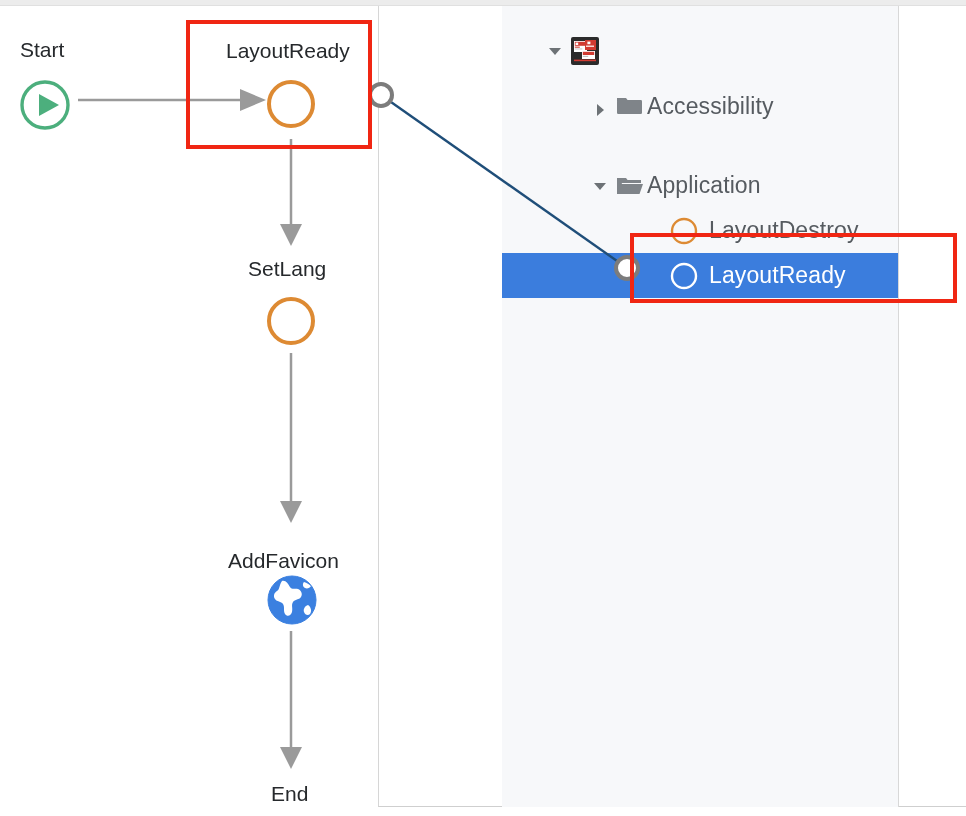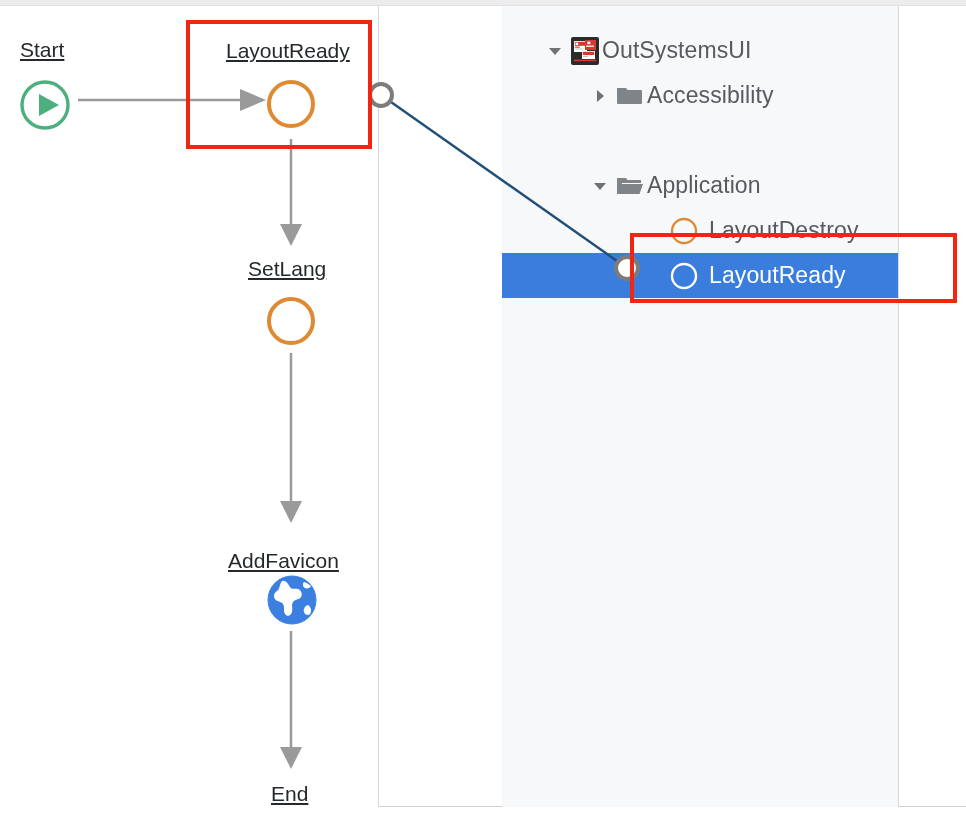--- a/index.html
+++ b/index.html
@@ -94,21 +94,20 @@
   }
   .tree-row.selected .tw-label { color: #ffffff; }
 
   
   .node-label {
     position: absolute;
     font-size: 21px;
     color: #26292c;
     white-space: nowrap;
     line-height: 1;
-    text-decoration: underline;
   }
 
   .node-icon { position: absolute; }
 
   
   .annot-box {
     position: absolute;
     border: 4px solid #f02613;
     box-sizing: border-box;
     background: transparent;
@@ -221,24 +220,23 @@
         <rect x="3.8" y="11.4" width="7.5" height="1.1" fill="#cccccc"></rect>
         <rect x="14" y="3" width="11" height="10" fill="#d13b32"></rect>
         <rect x="16.4" y="4.6" width="3" height="2.6" fill="#ffffff"></rect>
         <rect x="15" y="8.6" width="8" height="1.2" fill="#ffffff"></rect>
         <rect x="11" y="14" width="13" height="8" fill="#ffffff"></rect>
         <rect x="11.8" y="14.8" width="11.4" height="3.2" fill="#d13b32"></rect>
         <rect x="11.8" y="18.8" width="5.4" height="1.1" fill="#bdbdbd"></rect>
         <rect x="3" y="22.6" width="22" height="1.6" fill="#d13b32"></rect>
       </svg>
     </span>
-    <span class="tw-label">OutSystemsUI</span>
-  </div>
-
-  <div class="tree-row" style="top:67px;padding-left:85px;">
+  </div>
+
+  <div class="tree-row" style="top:67px;padding-left:85px;align-items:flex-end;">
     <span class="tw-twisty">
       <svg width="16" height="16" viewBox="0 0 16 16">
           <polygon points="5,2 5,14 12,8" fill="#6d7276"></polygon>
         </svg>
     </span>
     <span class="tw-icon">
       <svg width="28" height="24" viewBox="0 0 28 24">
         <path d="M1 4 h9 l2.4 3 H1 Z" fill="#7f8489"></path>
         <rect x="1" y="6" width="25" height="14" rx="1.2" fill="#7f8489"></rect>
       </svg>

